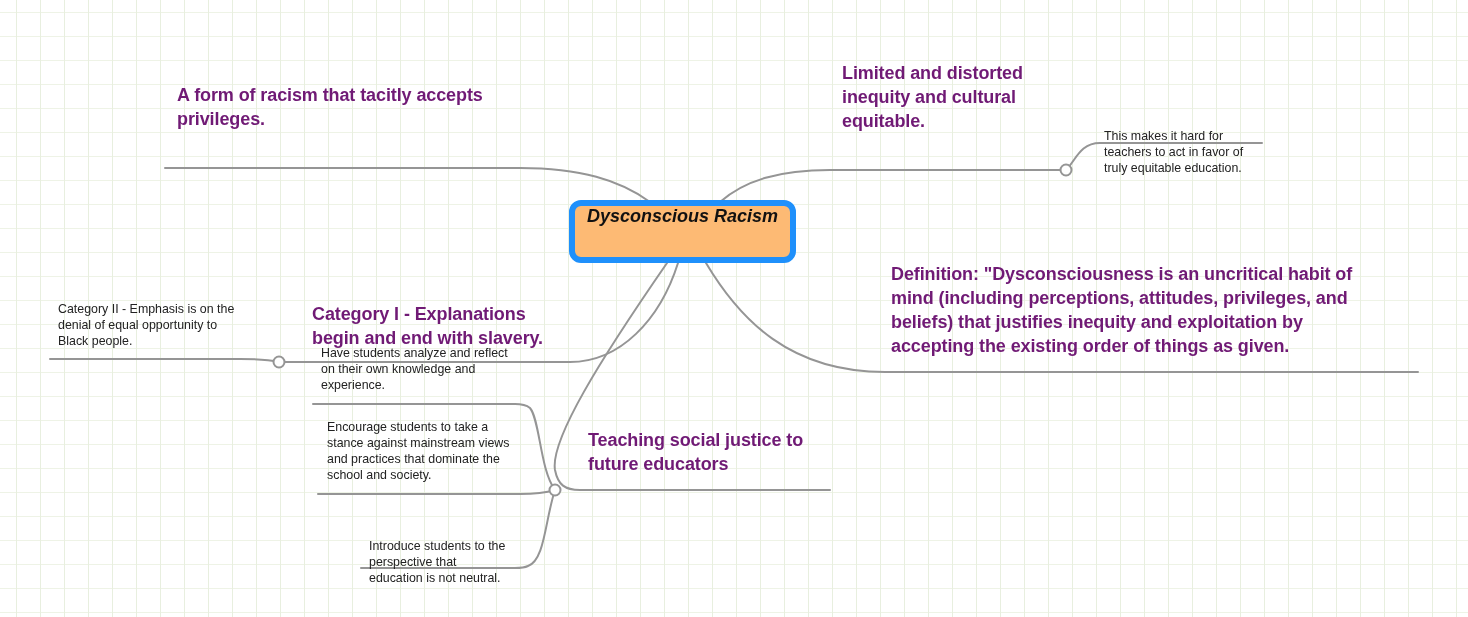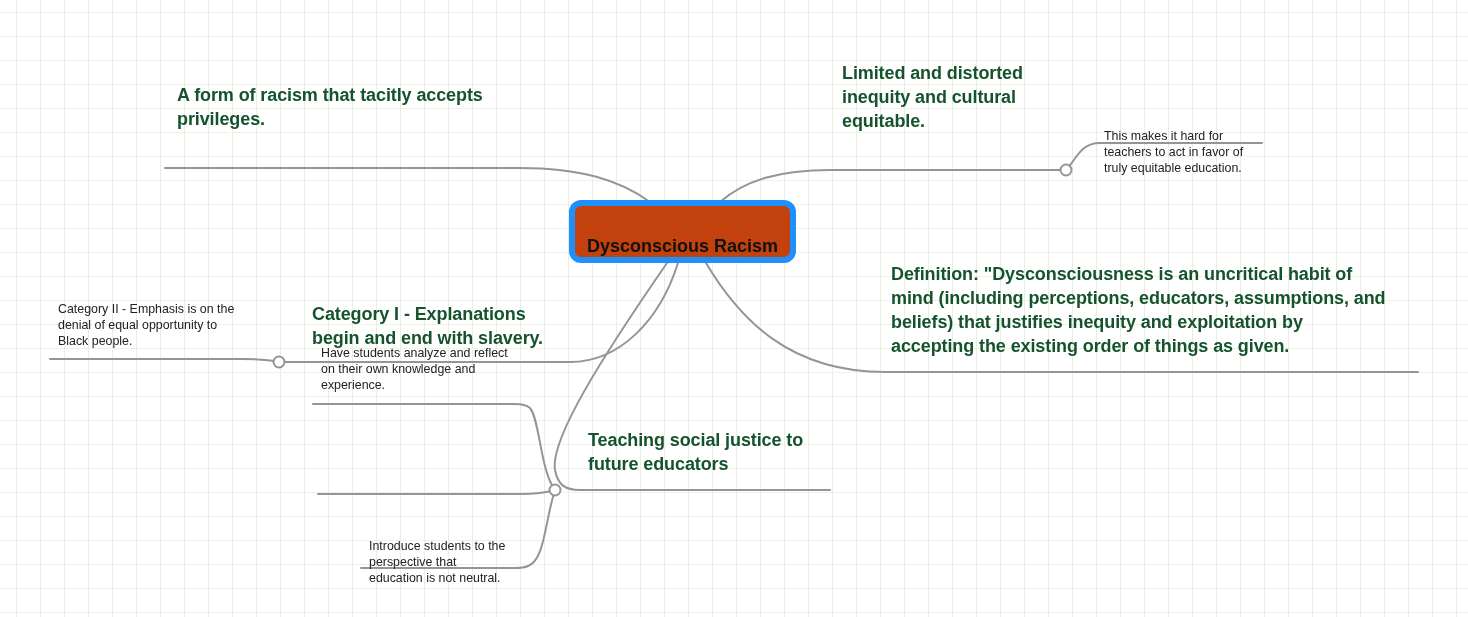--- a/index.html
+++ b/index.html
@@ -8,28 +8,28 @@
       background-color: #ffffff;
       background-image:
         linear-gradient(to right, #e8efdf 1px, transparent 1px),
         linear-gradient(to bottom, #eef3e6 1px, transparent 1px);
       background-size: 24px 24px, 24px 24px;
       background-position: 16px 0, 0 12px;
       font-family: "Liberation Sans", "DejaVu Sans", sans-serif;
     }
     #canvas { position: absolute; left: 0; top: 0; width: 1468px; height: 617px; }
     svg.links { position: absolute; left: 0; top: 0; pointer-events: none; }
-    .node { position: absolute; color: #14532d; cursor: pointer; }
+    .node { position: absolute; color: #701a75; cursor: pointer; }
     .topic { font-size: 18px; font-weight: bold; line-height: 24px; letter-spacing: -0.1px; }
     .sub { font-size: 12.4px; line-height: 16px; font-weight: normal; color: #222; }
     .central {
       position: absolute; left: 569px; top: 200px; width: 227px; height: 63px;
-      box-sizing: border-box; background: #c2410c; border: 6px solid #1f90fb;
-      border-radius: 12px; display: flex; align-items: flex-end; justify-content: center;
-      font-size: 18px; font-weight: bold; color: #111; cursor: pointer;
+      box-sizing: border-box; background: #fdba74; border: 6px solid #1f90fb;
+      border-radius: 12px; display: flex; align-items: flex-start; justify-content: center;
+      font-size: 18px; font-weight: bold; color: #111; cursor: pointer; font-style: italic;
     }
     .knob { fill: #ffffff; stroke: #959595; stroke-width: 2; }
   </style>
 </head>
 <body>
 
 <div id="canvas">
 
   <svg class="links" width="1468" height="617">
     <g fill="none" stroke="#959595" stroke-width="2" stroke-linecap="round">
@@ -75,21 +75,21 @@
   </div>
 
   <div class="node sub" style="left:1104px; top:84px; width:170px;margin-top:44px;">
     <div>This makes it hard for</div>
     <div>teachers to act in favor of</div>
     <div>truly equitable education.</div>
   </div>
 
   <div class="node topic" style="left:891px; top:262px; width:520px;">
     <div>Definition: "Dysconsciousness is an uncritical habit of</div>
-    <div>mind (including perceptions, educators, assumptions, and</div>
+    <div>mind (including perceptions, attitudes, privileges, and</div>
     <div>beliefs) that justifies inequity and exploitation by</div>
     <div>accepting the existing order of things as given.</div>
   </div>
 
   <div class="node topic" style="left:312px; top:302px; width:260px;">
     <div>Category I - Explanations</div>
     <div>begin and end with slavery.</div>
   </div>
 
   <div class="node sub" style="left:58px; top:301px; width:210px;">
@@ -97,20 +97,26 @@
     <div>denial of equal opportunity to</div>
     <div>Black people.</div>
   </div>
 
   <div class="node sub" style="left:321px; top:345px; width:210px;">
     <div>Have students analyze and reflect</div>
     <div>on their own knowledge and</div>
     <div>experience.</div>
   </div>
 
+  <div class="node sub" style="left:327px; top:419px; width:200px;">
+    <div>Encourage students to take a</div>
+    <div>stance against mainstream views</div>
+    <div>and practices that dominate the</div>
+    <div>school and society.</div>
+  </div>
 
   <div class="node sub" style="left:369px; top:510px; width:160px;margin-top:28px;">
     <div>Introduce students to the</div>
     <div>perspective that</div>
     <div>education is not neutral.</div>
   </div>
 
   <div class="node topic" style="left:588px; top:428px; width:240px;">
     <div>Teaching social justice to</div>
     <div>future educators</div>

